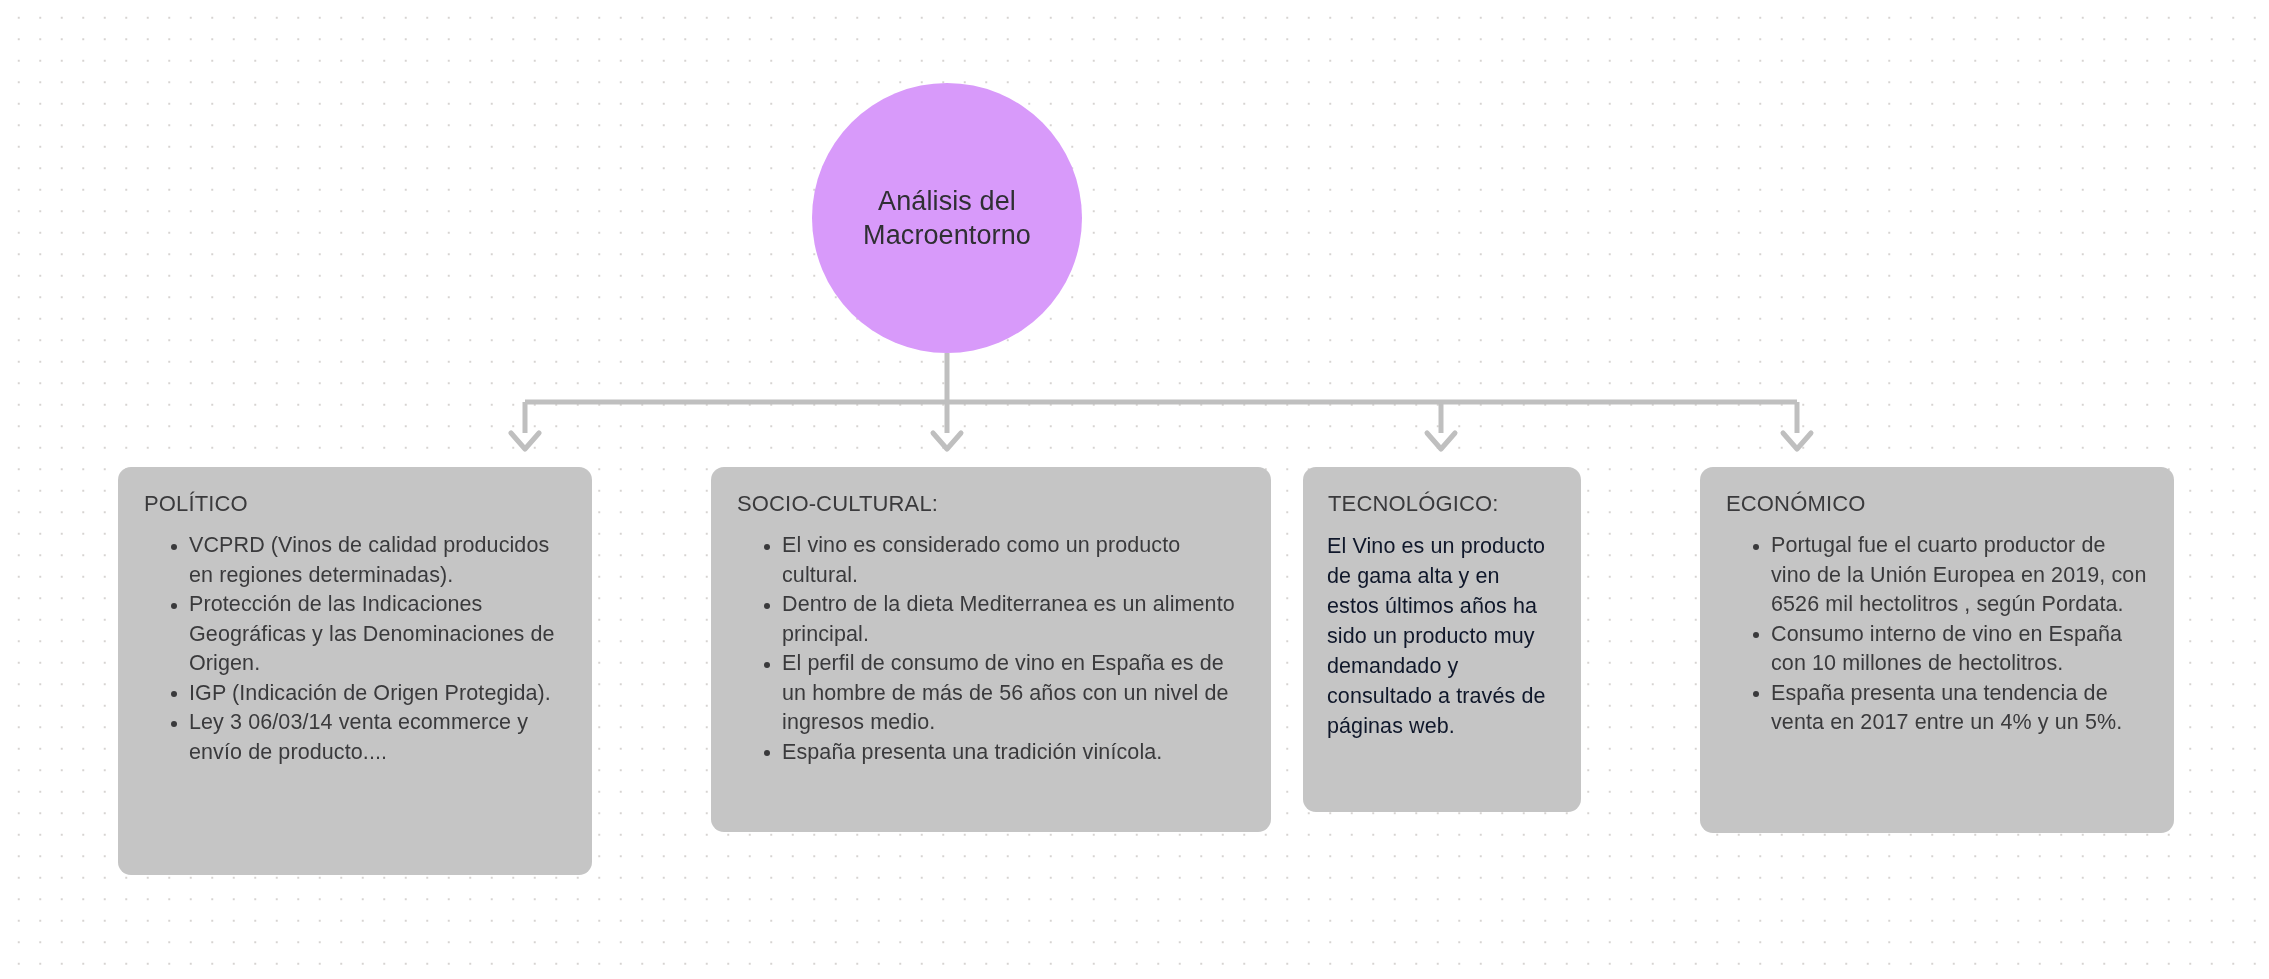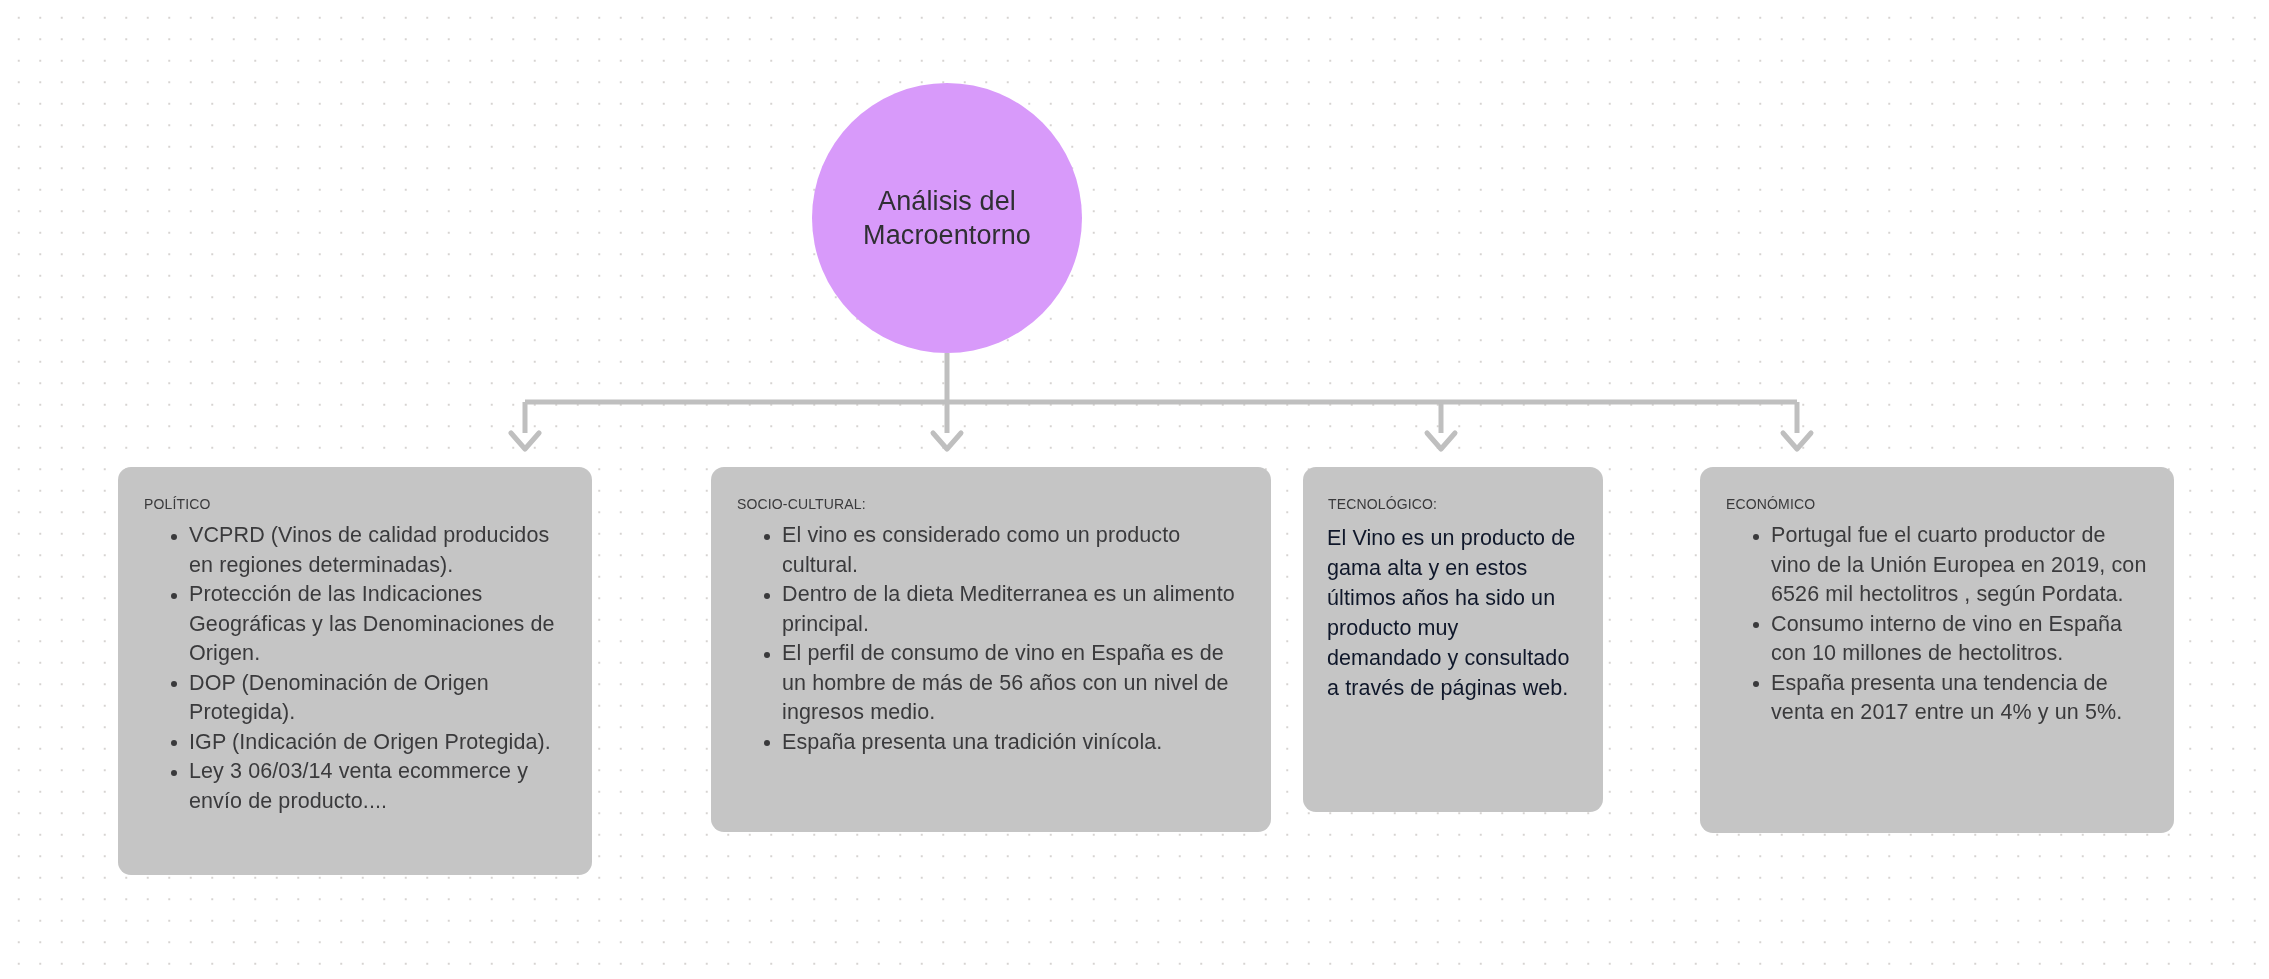--- a/index.html
+++ b/index.html
@@ -62,25 +62,25 @@
   
   .cat-box {
     position: absolute;
     background: #c5c5c5;
     border-radius: 13px;
     box-sizing: border-box;
     padding: 22px 26px 18px 26px;
     color: #3a3a3c;
   }
   .cat-title {
-    font-size: 14px;
+    font-size: 22px;
     line-height: 30px;
     color: #3a3a3c;
     letter-spacing: 0.15px;
-    margin: 0 0 2px 0;
+    margin: 0 0 12px 0;
     font-weight: 400;
   }
   .cat-list {
     margin: 0;
     padding: 0 0 0 25px;
     list-style: none;
   }
   .cat-list li {
     font-size: 21.5px;
     line-height: 29.5px;
@@ -103,21 +103,21 @@
     font-size: 21.5px;
     line-height: 30px;
     color: #0f172a;
     letter-spacing: 0.1px;
     margin: 4px;
   }
 
   
   #box-politico     { left: 118px;  top: 467px; width: 474px; height: 408px; }
   #box-socio        { left: 711px;  top: 467px; width: 560px; height: 365px; }
-  #box-tecnologico  { left: 1303px; top: 467px; width: 300px; height: 345px; padding-left: 20px; padding-right: 23px; }
+  #box-tecnologico  { left: 1303px; top: 467px; width: 278px; height: 345px; padding-left: 20px; padding-right: 23px; }
   #box-economico    { left: 1700px; top: 467px; width: 474px; height: 366px; }
 
   #box-tecnologico .cat-title { margin-left: 5px; }
 </style>
 </head>
 <body>
 
 <div id="canvas">
 
   <svg class="connectors" viewBox="0 0 2269 979" width="2269" height="979" xmlns="http://www.w3.org/2000/svg">
@@ -143,21 +143,20 @@
   <div class="root-node">
     <div class="root-label">Análisis del
 Macroentorno</div>
   </div>
 
   <div class="cat-box" id="box-politico">
     <div class="cat-title">POLÍTICO</div>
     <ul class="cat-list">
       <li>VCPRD (Vinos de calidad producidos en regiones determinadas).</li>
       <li>Protección de las Indicaciones Geográficas y las Denominaciones de Origen.</li>
-      <li>DOP (Denominación de Origen Protegida).</li>
       <li>IGP (Indicación de Origen Protegida).</li>
       <li>Ley 3 06/03/14 venta ecommerce y envío de producto....</li>
     </ul>
   </div>
 
   <div class="cat-box" id="box-socio">
     <div class="cat-title">SOCIO-CULTURAL:</div>
     <ul class="cat-list">
       <li>El vino es considerado como un producto cultural.</li>
       <li>Dentro de la dieta Mediterranea es un alimento principal.</li>

